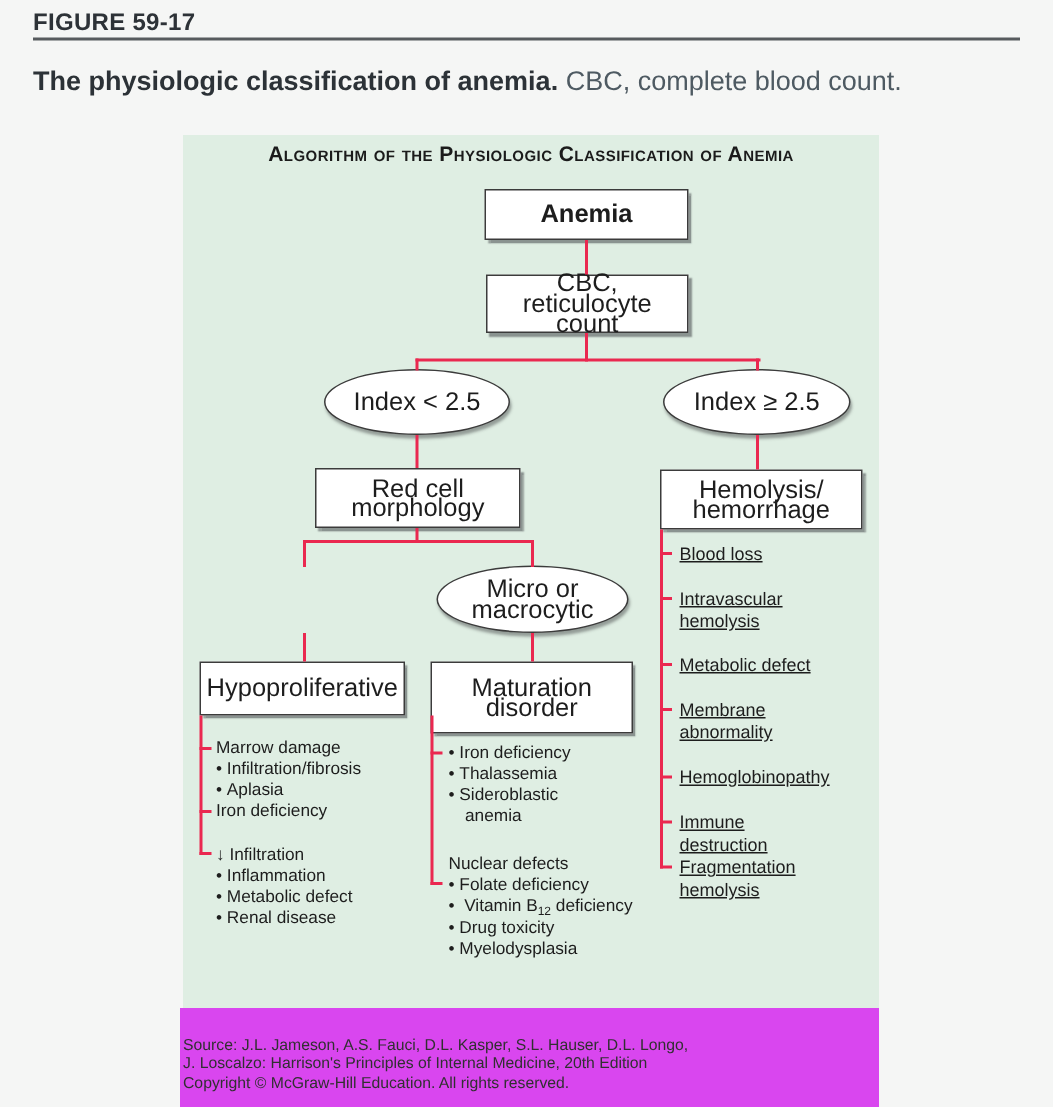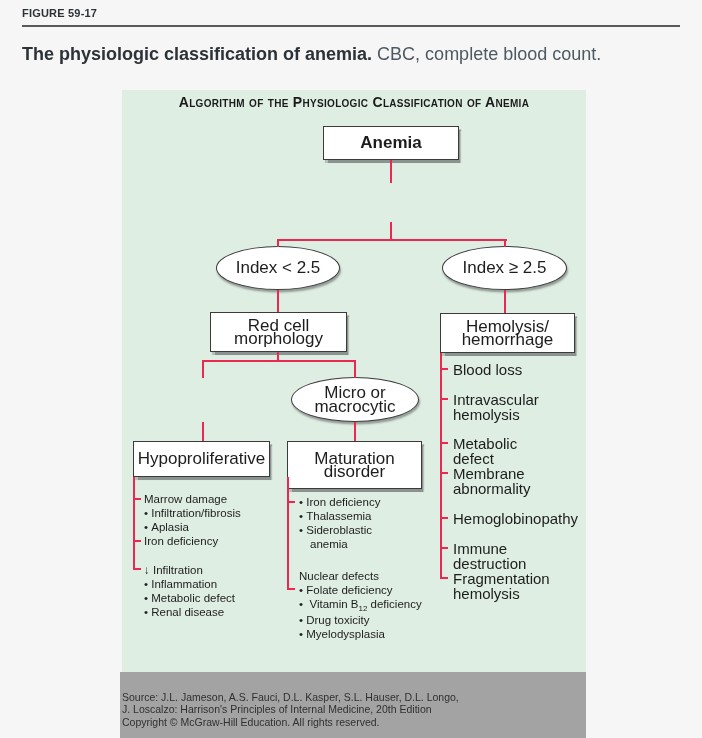--- a/index.html
+++ b/index.html
@@ -6,21 +6,21 @@
   body{
     width:702px;height:738px;
     background:#f5f6f5;
     font-family:"Liberation Sans","DejaVu Sans",sans-serif;
     position:relative;overflow:hidden;
     -webkit-font-smoothing:antialiased;
   }
   #page{position:absolute;inset:0;}
 
   
-  .fig-label{position:absolute;left:22px;top:7px;font-size:11px;font-weight:bold;color:#2d3237;letter-spacing:.2px;}
+  .fig-label{position:absolute;left:22px;top:7px;font-size:16px;font-weight:bold;color:#2d3237;letter-spacing:.2px;}
   .rule{position:absolute;left:22px;top:25px;width:658px;height:1.5px;background:#575b5e;}
   .caption{position:absolute;left:22px;top:44px;width:640px;font-size:18px;line-height:20px;}
   .caption .cap-b{font-weight:bold;color:#2c3237;}
   .caption .cap-r{color:#4e5a62;}
 
   
   .canvas{position:absolute;left:122px;top:90px;width:464px;height:582px;background:#dfeee3;}
   .d-title{position:absolute;left:0;top:4px;width:100%;text-align:center;
     font-size:14px;font-weight:bold;color:#1b1b1b;font-variant:small-caps;letter-spacing:.3px;}
 
@@ -41,44 +41,45 @@
 
   
   .dlist{position:absolute;font-size:11.5px;line-height:14px;color:#1d1d1d;}
   .li{position:relative;}
   .li.b{padding-left:11px;text-indent:-11px;}
   .li.b::before{content:"\2022\00a0";}
   .gap15{margin-top:15px;}
   .gap18{margin-top:18px;}
   .nowrap{white-space:nowrap;text-align:center;}
   .sub{font-size:8px;position:relative;top:2.5px;}
-  .rli{position:absolute;left:331px;width:100px;font-size:15px;line-height:15px;color:#1d1d1d;}
+  .rli{position:absolute;left:331px;width:100px;font-size:12px;line-height:15px;color:#1d1d1d;text-decoration:underline;}
 
   
-  .source{position:absolute;left:120px;top:672px;width:466px;height:66px;background:#a3a3a3;}
+  .source{position:absolute;left:120px;top:672px;width:466px;height:66px;background:#d946ef;}
   .src-text{padding:19px 0 0 2px;font-size:10.5px;line-height:12.3px;color:#303030;}
 </style>
 </head>
 <body>
 
 <div id="page">
 
   <div class="fig-label">FIGURE 59-17</div>
   <div class="rule"></div>
 
   <div class="caption">
     <span class="cap-b">The physiologic classification of anemia.</span>
     <span class="cap-r"> CBC, complete blood count.</span>
   </div>
 
   <div class="canvas">
 
     <div class="d-title">Algorithm of the Physiologic Classification of Anemia</div>
 
     <div class="box bold" style="left:201px;top:36px;width:136px;height:34px">Anemia</div>
+    <div class="box" style="left:202px;top:93px;width:135px;height:39px;padding:0 12px">CBC, reticulocyte count</div>
 
     <div class="ellipse" style="left:94px;top:156px;width:124px;height:44px">Index &lt; 2.5</div>
     <div class="ellipse" style="left:320px;top:156px;width:125px;height:44px">Index ≥ 2.5</div>
 
     <div class="box" style="left:88px;top:222px;width:137px;height:40px;padding:15px 28px">Red cell morphology</div>
     <div class="box" style="left:318px;top:223px;width:135px;height:40px;padding:0 18px">Hemolysis/ hemorrhage</div>
 
     <div class="ellipse" style="left:169px;top:287px;width:128px;height:45px;padding:0 18px">Micro or macrocytic</div>
 
     <div class="box" style="left:11px;top:351px;width:137px;height:36px">Hypoproliferative</div>

